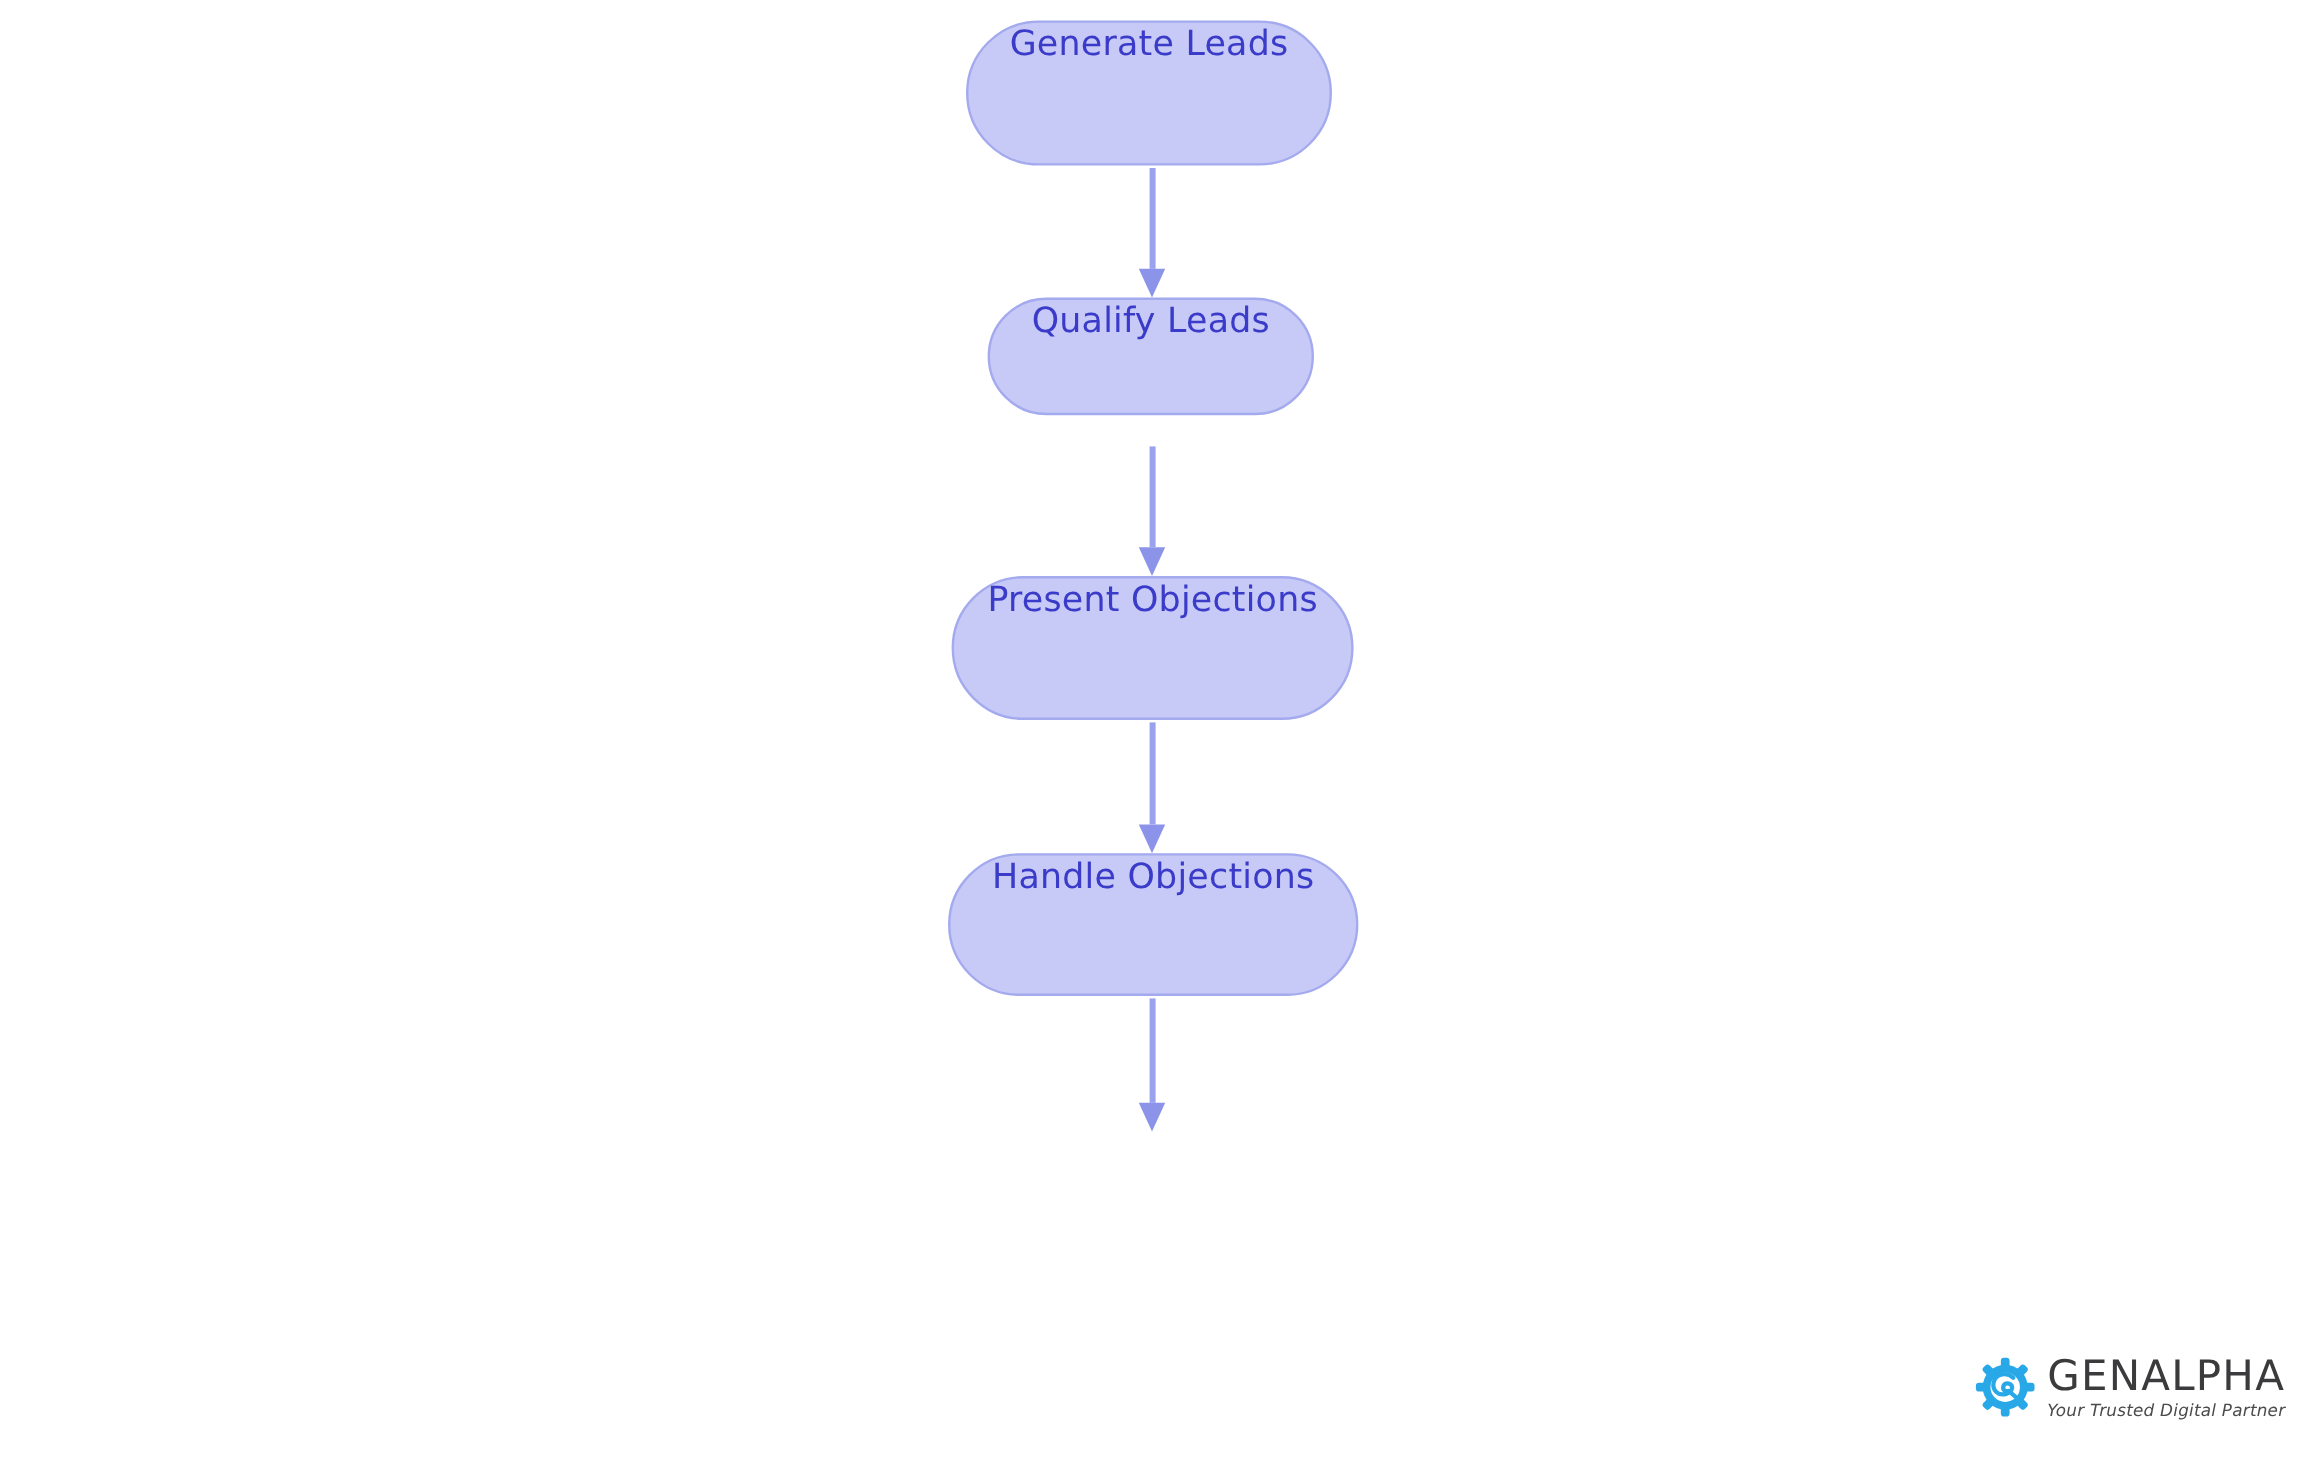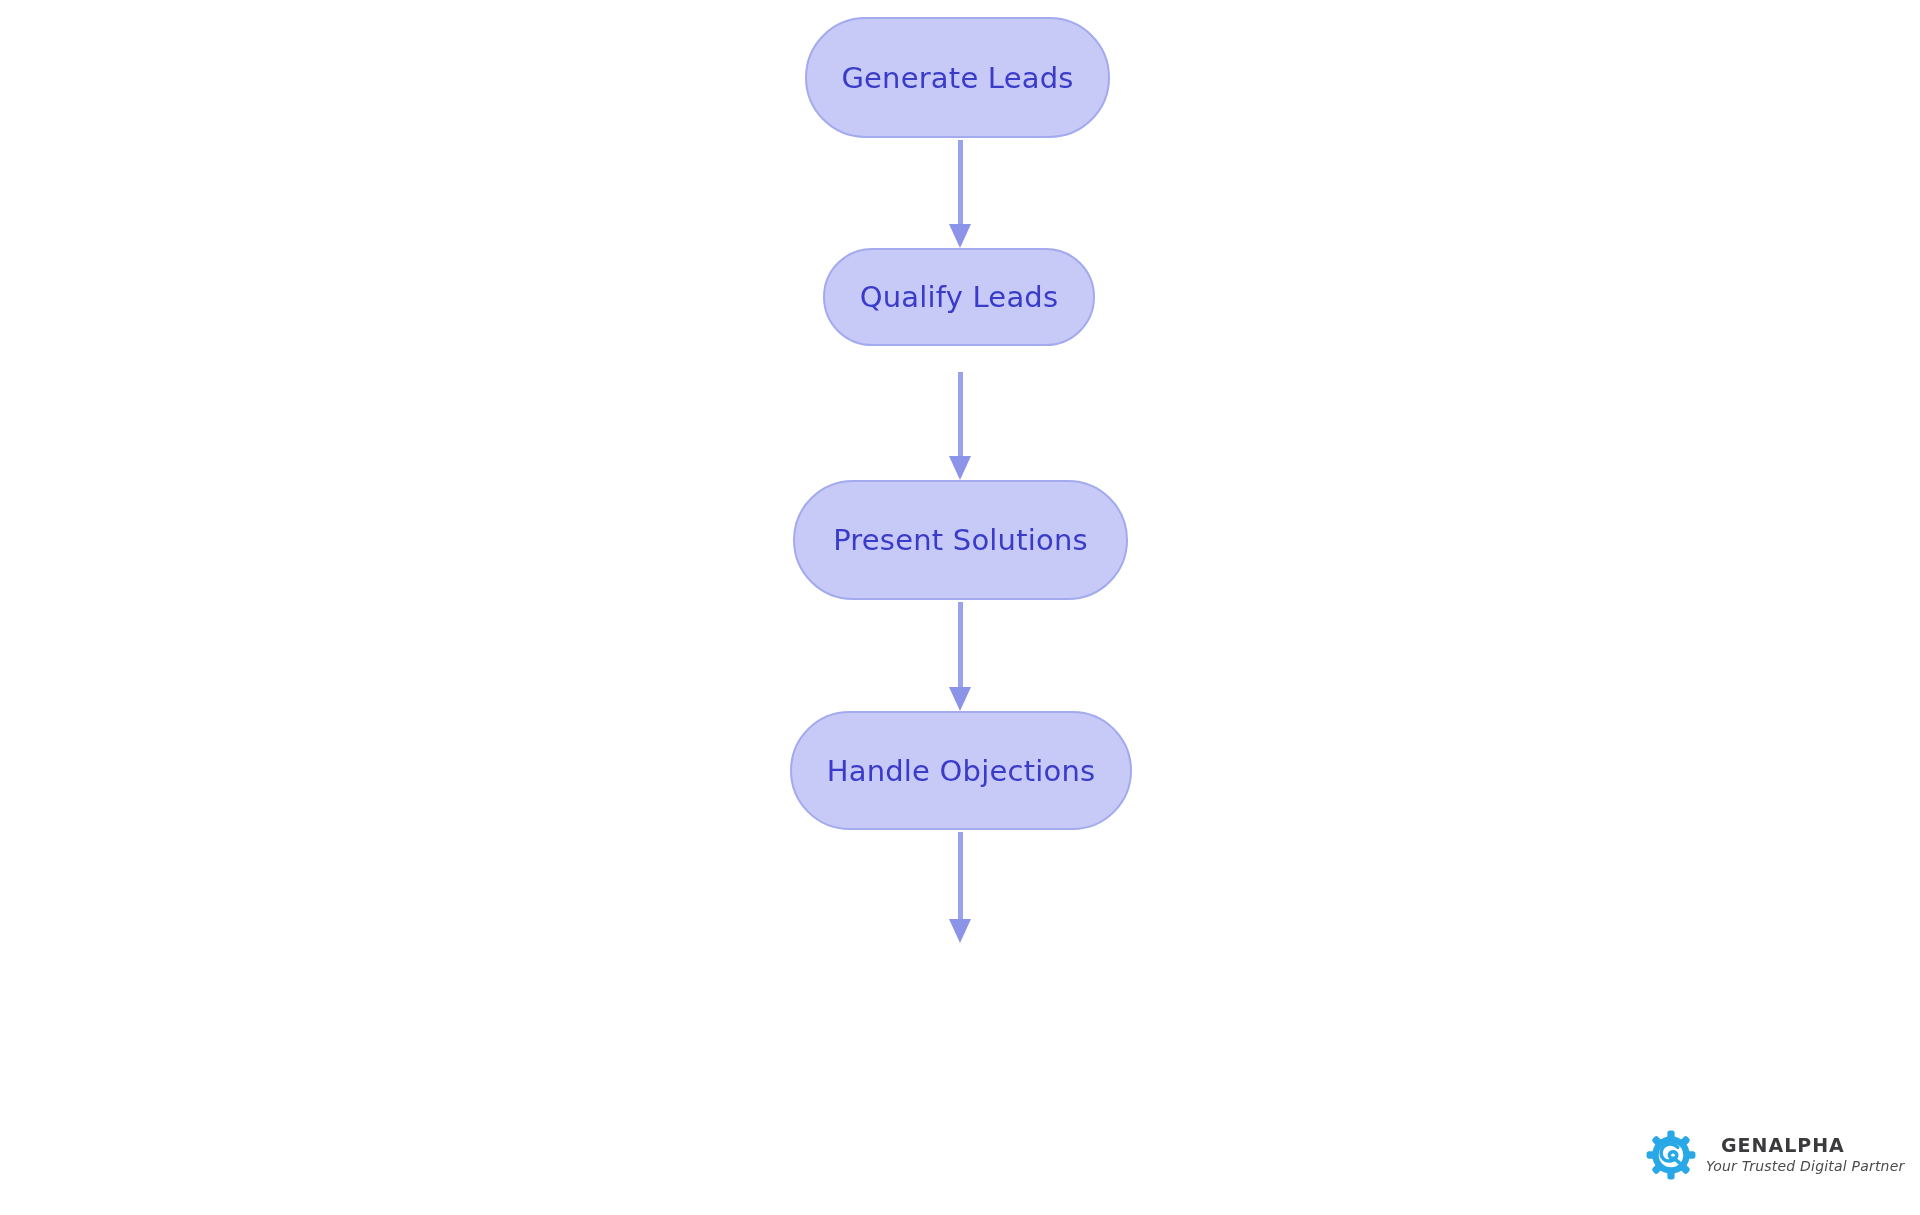--- a/index.html
+++ b/index.html
@@ -19,21 +19,21 @@
     position: relative;
     width: 1920px;
     height: 1215px;
     background: var(--background);
     font-family: "DejaVu Sans", "Liberation Sans", sans-serif;
     overflow: hidden;
   }
   .node {
     position: absolute;
     display: flex;
-    align-items: center;
+    align-items: flex-start;
     justify-content: center;
     background: var(--node-fill);
     border: 2px solid var(--node-border);
     border-radius: 62px;
     color: var(--node-text);
     font-size: 29px;
     letter-spacing: 0.2px;
     white-space: nowrap;
   }
   .n1 { left: 805px; top: 17px;  width: 305px; height: 121px; }
@@ -71,26 +71,25 @@
     position: absolute;
     left: 1645px;
     top: 1129px;
     display: flex;
     align-items: center;
     gap: 9px;
   }
   .brand-icon { width: 52px; height: 52px; flex: 0 0 auto; }
   .brand-text { display: flex; flex-direction: column; }
   .brand-name {
-    font-size: 19px;
-    font-weight: bold;
+    font-size: 35px;
+    font-weight: normal;
     letter-spacing: 1px;
     color: var(--brand-text);
     line-height: 1.05;
-    margin-left: 15px;
   }
   .brand-tagline {
     font-size: 14px;
     font-style: italic;
     color: var(--tagline-text);
     margin-top: 2px;
     letter-spacing: 0.2px;
   }
 </style>
 </head>
@@ -110,21 +109,21 @@
   <div class="node n2">
     <span>Qualify Leads</span>
   </div>
 
   <div class="arrow a2">
     <div class="shaft"></div>
     <div class="head"></div>
   </div>
 
   <div class="node n3">
-    <span>Present Solutions</span>
+    <span>Present Objections</span>
   </div>
 
   <div class="arrow a3">
     <div class="shaft"></div>
     <div class="head"></div>
   </div>
 
   <div class="node n4">
     <span>Handle Objections</span>
   </div>

